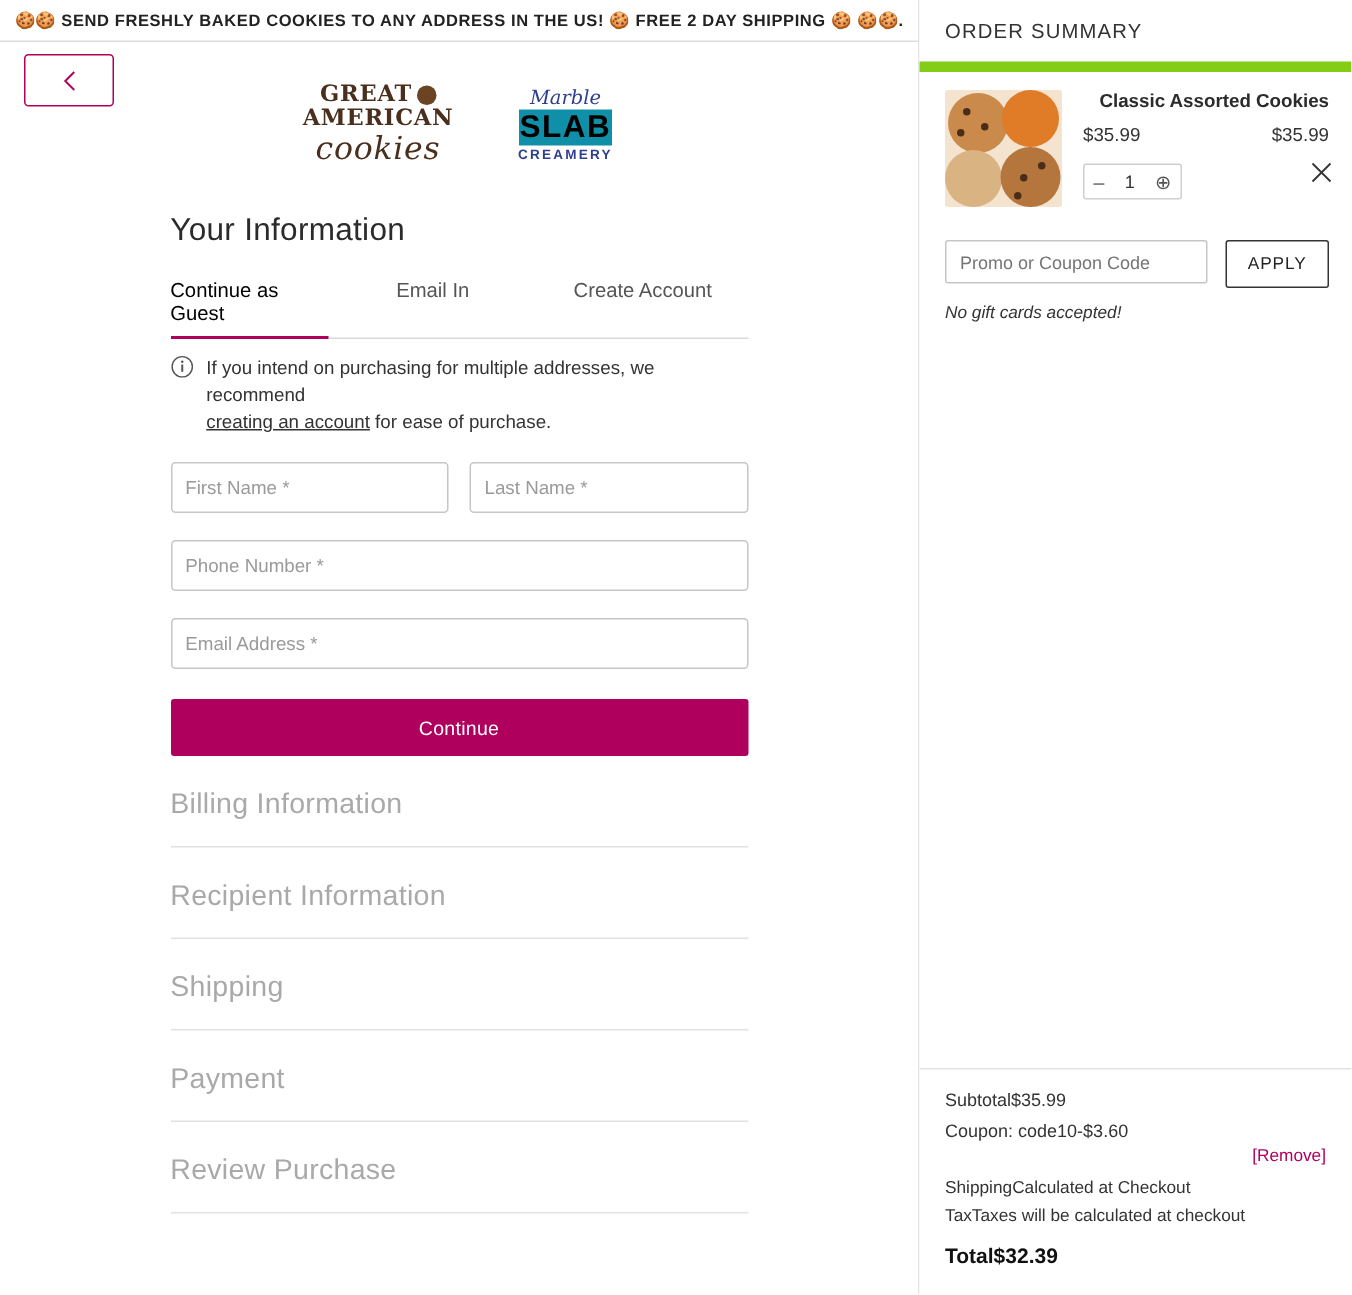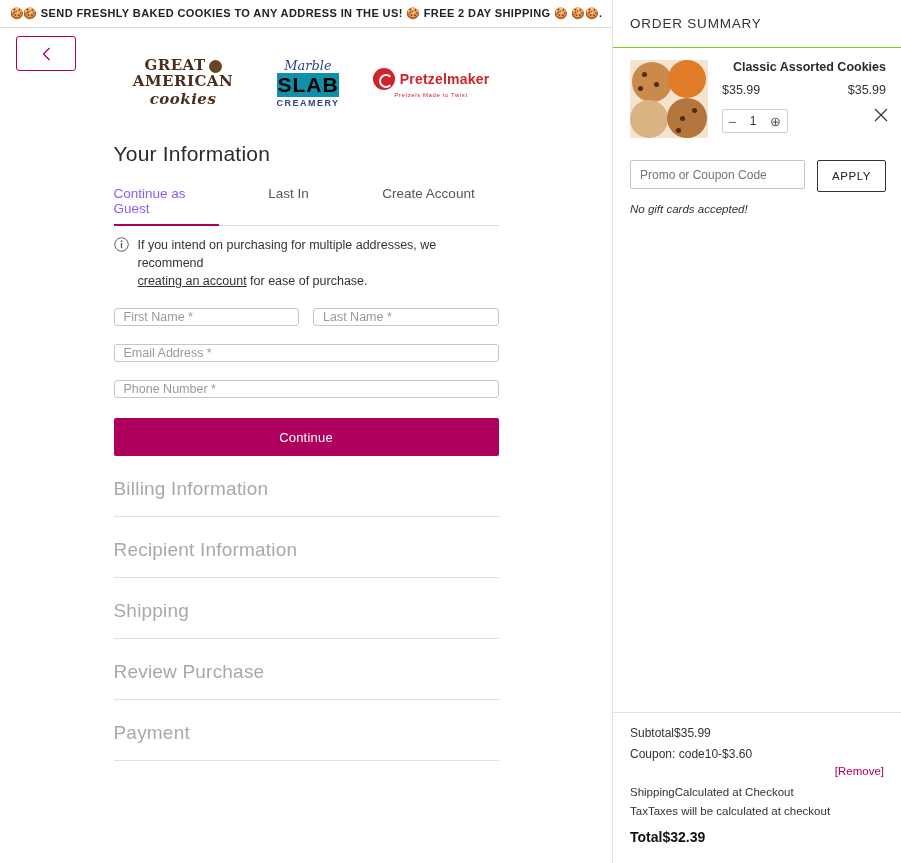--- a/index.html
+++ b/index.html
@@ -68,26 +68,25 @@
     font-weight: bold;
     font-size: 15px;
     letter-spacing: 0.5px;
     color: #4a2f1e;
     line-height: 1.05;
     text-align:center;
   }
   .logo-gac .l2 {
     font-family: "DejaVu Serif", serif;
     font-style: italic;
-    font-size: 15px;
+    font-size: 21px;
     color: #4a2f1e;
     letter-spacing: 0.5px;
     text-align: center;
     margin-top: 1px;
-    font-weight: bold;
   }
   .cookie-dot {
     display:inline-block; width:13px; height:13px; border-radius:50%;
     background:#6b4423; vertical-align:middle; margin-left:3px;
     position: relative; top: 1px;
   }
 
   .logo-msc {
     width: 74px;
     text-align: center;
@@ -160,21 +159,21 @@
     flex: 1;
     text-align: center;
     padding: 6px 0 9px;
     font-size: 13.5px;
     color: #555;
     cursor: pointer;
     position: relative;
   }
   .tab:first-child { text-align: left; flex: 0 0 105px; }
   .tab.active {
-    color: #8b5cf6;
+    color: #000000;
   }
   .tab.active:after {
     content: "";
     position: absolute;
     left: 0; right: 0; bottom: -1px;
     height: 2px;
     background: #b0005e;
   }
 
   .notice {
@@ -190,21 +189,21 @@
     margin-top: 1px;
   }
   .notice a {
     color: #333;
     text-decoration: underline;
   }
 
   .row { display: flex; gap: 14px; margin-top: 18px; }
   .field {
     flex: 1;
-    height: 18px;
+    height: 34px;
     border: 1px solid #c6c6c6;
     border-radius: 3px;
     padding: 0 9px;
     font-size: 12.5px;
     color: #8a8a8a;
     background: #fff;
     font-family: "Liberation Sans", sans-serif;
   }
   .field::placeholder { color: #9a9a9a; }
   .field.full { width: 100%; }
@@ -234,21 +233,21 @@
 
   
   .right {
     width: 288px;
     height: 863px;
     position: relative;
     background: #fff;
   }
   .order-header {
     height: 48px;
-    border-bottom: 1px solid #84cc16;
+    border-bottom: 7px solid #84cc16;
     display: flex;
     align-items: center;
     padding: 0 17px;
     font-size: 13.5px;
     letter-spacing: 0.8px;
     color: #333;
     font-weight: normal;
   }
 
   .cart-item {
@@ -394,35 +393,28 @@
         <div class="l1">AMERICAN</div>
         <div class="l2">cookies</div>
       </div>
 
       <div class="logo logo-msc">
         <span class="m1">Marble</span>
         <span class="m2">SLAB</span>
         <span class="m3">CREAMERY</span>
       </div>
 
-      <div class="logo logo-pm">
-        <div class="p-top">
-          <span class="swirl"></span>
-          <span class="p1">Pretzelmaker</span>
-        </div>
-        <div class="p2">Pretzels Made to Twist</div>
-      </div>
     </div>
 
     <div class="form-wrap">
       <h1 class="section-title">Your Information</h1>
 
       <div class="tabs">
         <div class="tab active">Continue as Guest</div>
-        <div class="tab">Last In</div>
+        <div class="tab">Email In</div>
         <div class="tab">Create Account</div>
       </div>
 
       <div class="notice">
         <span class="info-icon">
           <svg width="15" height="15" viewBox="0 0 16 16">
             <circle cx="8" cy="8" r="7.2" fill="none" stroke="#555" stroke-width="1"></circle>
             <circle cx="8" cy="4.4" r="0.9" fill="#555"></circle>
             <rect x="7.3" y="6.4" width="1.4" height="5.2" fill="#555"></rect>
           </svg>
@@ -432,34 +424,34 @@
           <a href="#">creating an account</a><span> for ease of purchase.</span>
         </span>
       </div>
 
       <div class="row">
         <input class="field" type="text" placeholder="First Name *" style="">
         <input class="field" type="text" placeholder="Last Name *" style="">
       </div>
 
       <div class="row">
+        <input class="field full" type="text" placeholder="Phone Number *" style="">
+      </div>
+
+      <div class="row">
         <input class="field full" type="text" placeholder="Email Address *" style="">
-      </div>
-
-      <div class="row">
-        <input class="field full" type="text" placeholder="Phone Number *" style="">
       </div>
 
       <button class="continue-btn">Continue</button>
 
       <div class="step">Billing Information</div>
       <div class="step">Recipient Information</div>
       <div class="step">Shipping</div>
+      <div class="step">Payment</div>
       <div class="step">Review Purchase</div>
-      <div class="step">Payment</div>
     </div>
   </div>
 
   <div class="right">
     <div class="order-header">ORDER SUMMARY</div>
 
     <div class="cart-item">
       <div class="cart-thumb">
         <div class="ck ck1"></div>
           <div class="ck ck2"></div>

